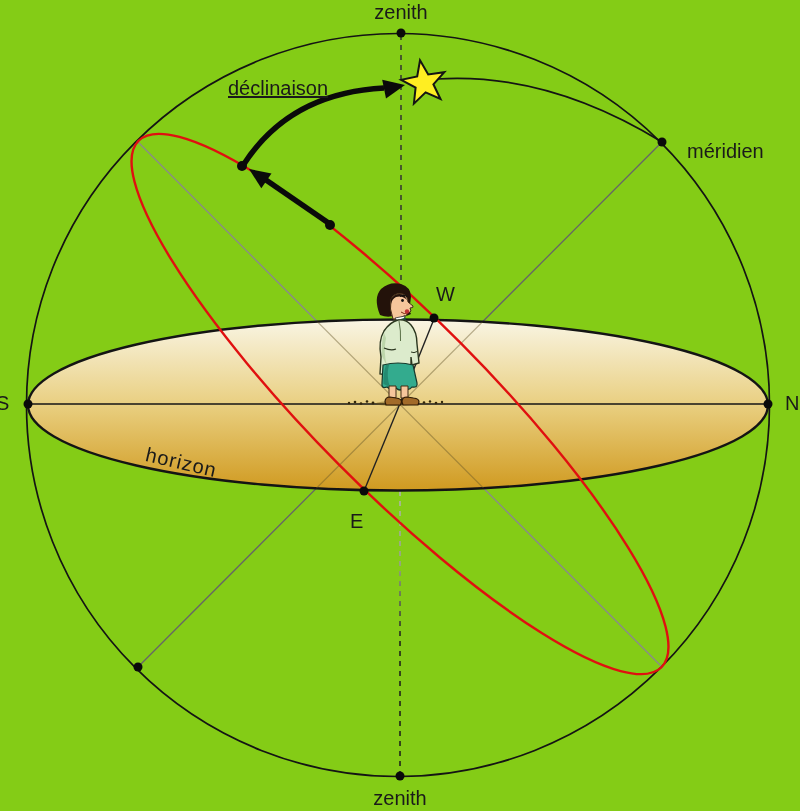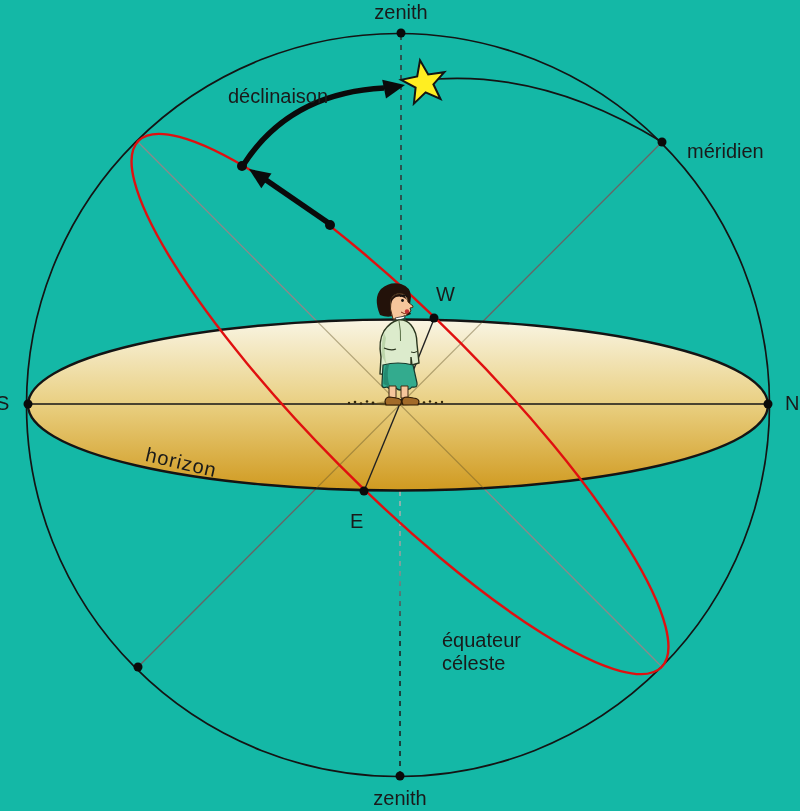--- a/index.html
+++ b/index.html
@@ -1,16 +1,16 @@
 <!DOCTYPE html>
 <html><head>
 <meta charset="utf-8">
 <style>
   html,body{margin:0;padding:0;background:#fff;}
-  #stage{position:relative;width:800px;height:811px;background:#14b8a6;overflow:hidden;
+  #stage{position:relative;width:800px;height:811px;background:#84cc16;overflow:hidden;
          font-family:"Liberation Sans", sans-serif;}
   #stage svg{position:absolute;left:0;top:0;}
   .lbl{position:absolute;font-size:20px;color:#1a1a1a;white-space:nowrap;line-height:1.1;}
   .lbl.center{transform:translateX(-50%);}
   .lbl.rot{transform:rotate(13deg);transform-origin:left center;letter-spacing:1px;}
   .eq-label{position:absolute;font-size:20px;color:#1a1a1a;line-height:23px;}
 </style>
 </head>
 <body>
 
@@ -111,25 +111,21 @@
     <circle cx="364" cy="491" r="4.5"></circle>
     <circle cx="662" cy="142" r="4.5"></circle>
     <circle cx="138" cy="667" r="4.5"></circle>
     <circle cx="242" cy="166" r="5"></circle>
     <circle cx="330" cy="225" r="5"></circle>
   </g>
 </svg>
 
 <div class="lbl center" style="left:401px;top:1px;">zenith</div>
 <div class="lbl" style="left:687px;top:140px;">méridien</div>
-<div class="lbl" style="left:228px;top:85px;">déclinaison</div>
+<div class="lbl" style="left:228px;top:77px;text-decoration:underline;">déclinaison</div>
 <div class="lbl" style="left:436px;top:283px;">W</div>
 <div class="lbl" style="left:-4px;top:392px;">S</div>
 <div class="lbl" style="left:785px;top:392px;">N</div>
 <div class="lbl" style="left:350px;top:510px;">E</div>
 <div class="lbl rot" style="left:146px;top:443px;">horizon</div>
-<div class="eq-label" style="left:442px;top:629px;">
-  <div>équateur</div>
-  <div>céleste</div>
-</div>
 <div class="lbl center" style="left:400px;top:787px;">zenith</div>
 
 </div>
 
 </body></html>

